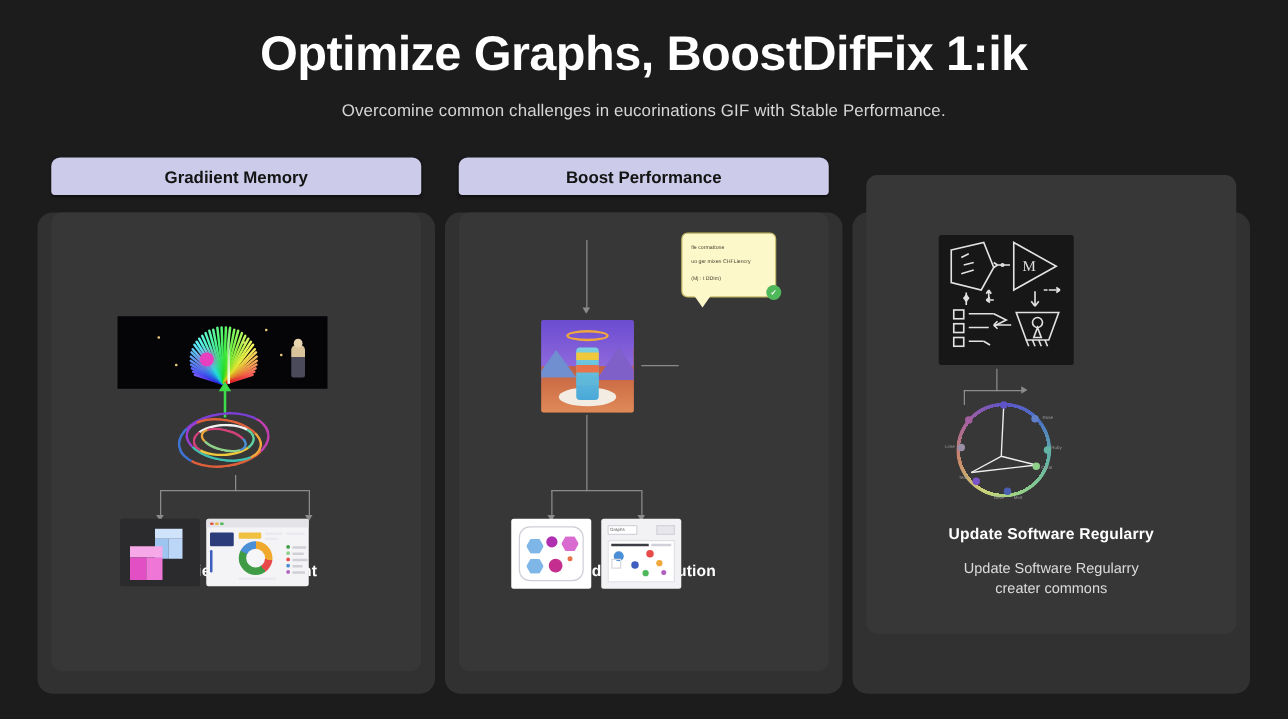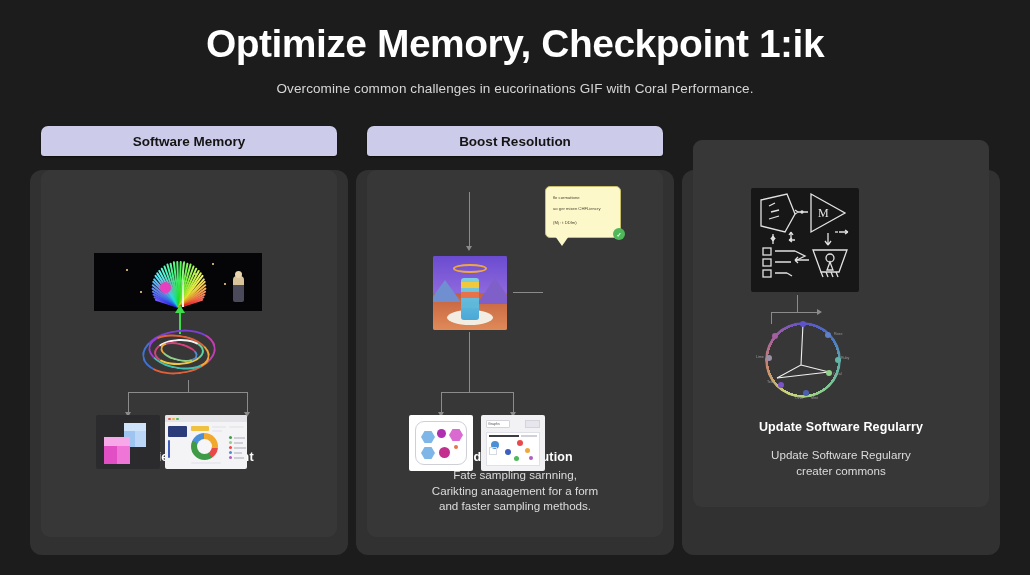--- a/index.html
+++ b/index.html
@@ -231,30 +231,30 @@
   }
   .wnode { position:absolute; width:6px; height:6px; border-radius:50%; }
   .wlbl { position:absolute; font-size:3.6px; color:#9b9b9b; white-space:nowrap; }
 </style>
 </head>
 <body>
 
 <div class="page">
 
   <div class="header">
-    <div class="title">Optimize Memory, Checkpoint 1:ik</div>
-    <div class="subtitle">Overcomine common challenges in eucorinations GIF with Coral Performance.</div>
+    <div class="title">Optimize Graphs, BoostDifFix 1:ik</div>
+    <div class="subtitle">Overcomine common challenges in eucorinations GIF with Stable Performance.</div>
   </div>
 
   <div class="columns">
 
     <div class="col">
       <div class="col-outer"></div>
       <div class="tab">
-        <span>Software Memory</span>
+        <span>Gradiient Memory</span>
       </div>
       <div class="card">
         <div class="art">
 
           <div class="c1-banner">
             <div class="c1-person"></div>
             <div class="c1-star" style="left:32px;top:16px"></div>
             <div class="c1-star" style="left:118px;top:10px"></div>
             <div class="c1-star" style="left:46px;top:38px"></div>
             <div class="c1-star" style="left:130px;top:30px"></div>
@@ -354,21 +354,21 @@
 
         <div class="caption-wrap">
           <div class="cap-title">Gradiient Checkpoint</div>
         </div>
       </div>
     </div>
 
     <div class="col">
       <div class="col-outer"></div>
       <div class="tab">
-        <span>Boost Resolution</span>
+        <span>Boost Performance</span>
       </div>
       <div class="card">
         <div class="art">
 
           <div class="ln vline" style="left:102px;top:22px;height:56px"></div>
           <div class="arrowdn" style="left:98.5px;top:76px"></div>
 
           <div class="c2-img">
             <div class="c2-sky"></div>
             <div class="c2-ground"></div>
@@ -420,23 +420,20 @@
             <div class="virus" style="left:24px;top:34px;width:6px;height:6px;background:#3f5fc0"></div>
             <div class="virus" style="left:44px;top:33px;width:5px;height:5px;background:#f0a83c"></div>
             <div class="virus" style="left:33px;top:41px;width:5px;height:5px;background:#4eb85a"></div>
             <div class="virus" style="left:48px;top:41px;width:4px;height:4px;background:#b05fc0"></div>
             <div class="sk" style="left:8px;top:32px;width:8px;height:8px;border:1px solid #d8d8e0"></div>
           </div>
         </div>
 
         <div class="caption-wrap">
           <div class="cap-title">Reduce Resolution</div>
-          <div class="cap-body">Fate sampling sarnning,
-Carikting anaagement for a form
-and faster sampling methods.</div>
         </div>
       </div>
     </div>
 
     <div class="col">
       <div class="col-outer"></div>
       <div class="card">
         <div class="art">
 
           <div class="c3-board">

